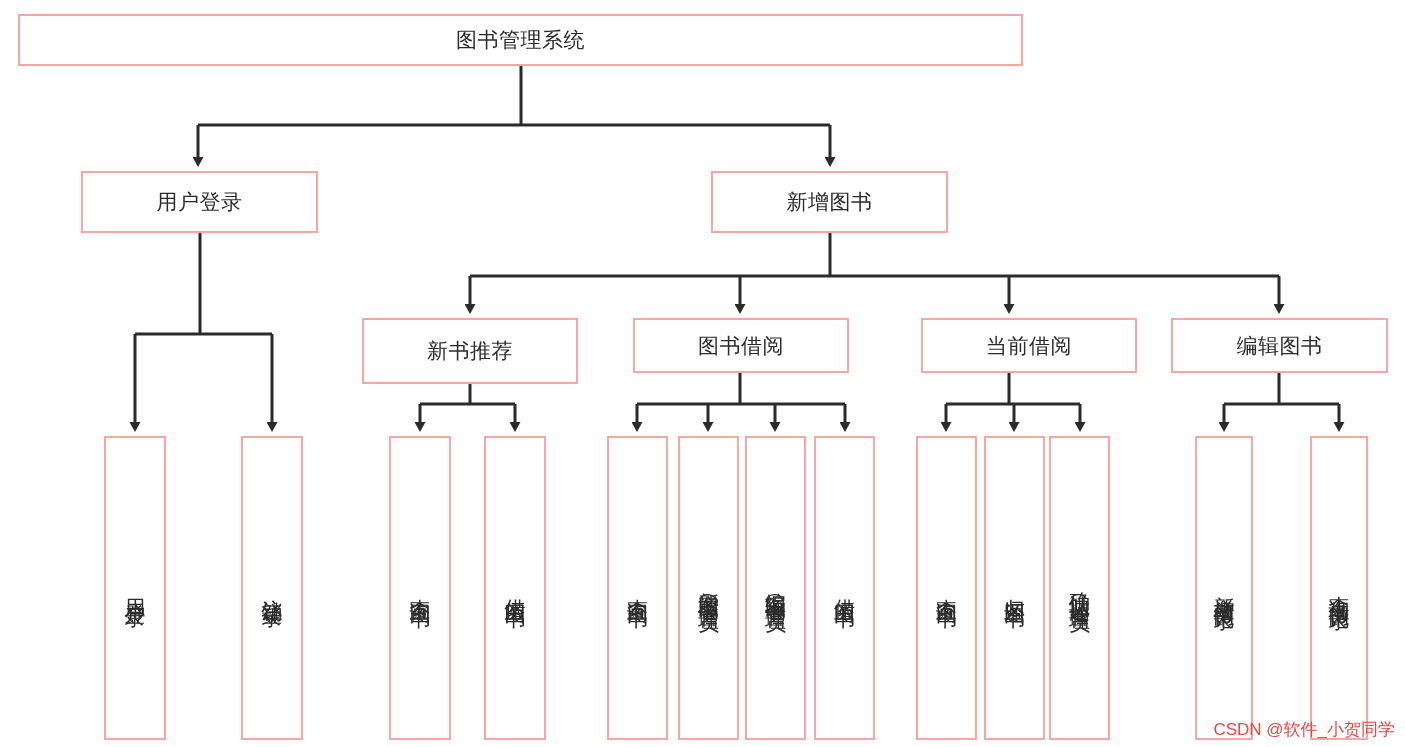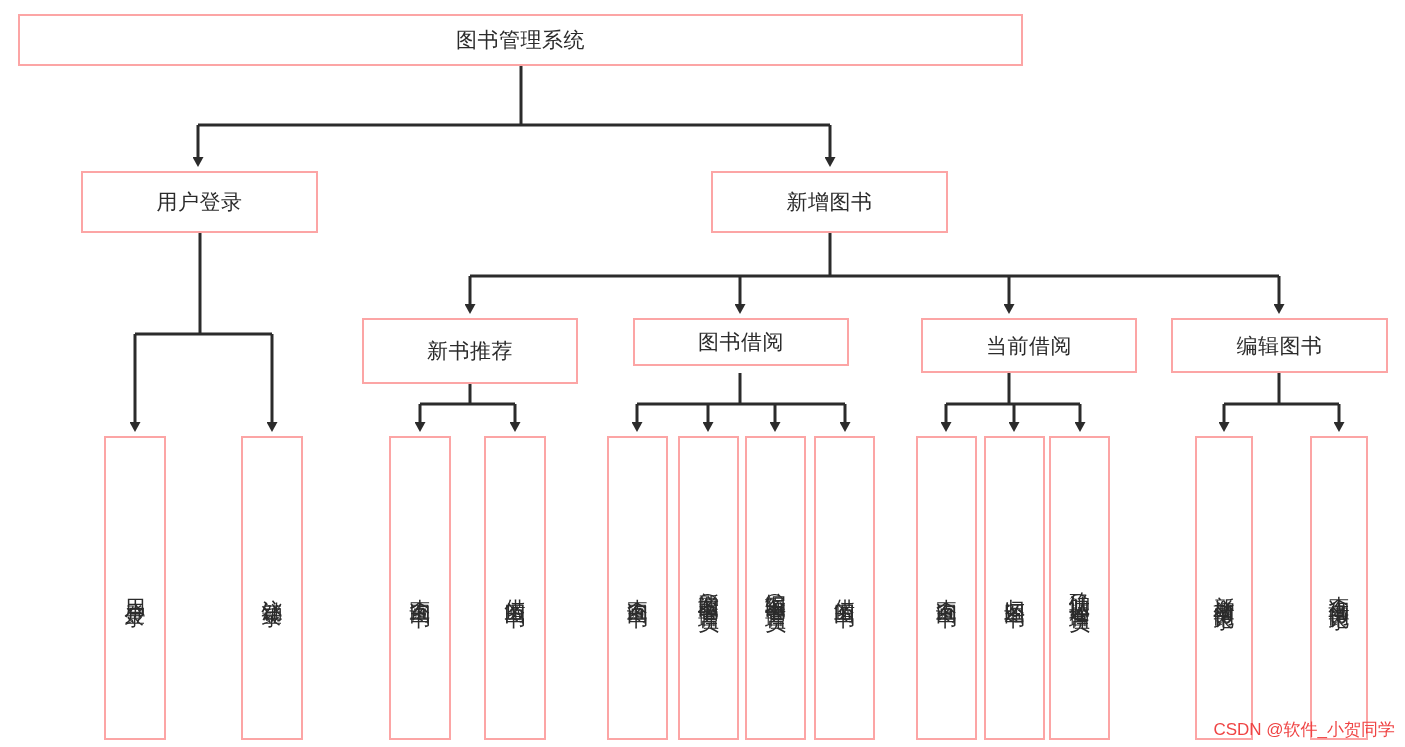--- a/index.html
+++ b/index.html
@@ -127,21 +127,21 @@
   <div class="node-box" style="left:81px; top:171px; width:237px; height:62px;">
     <span class="node-label-h">用户登录</span>
   </div>
   <div class="node-box" style="left:711px; top:171px; width:237px; height:62px;">
     <span class="node-label-h">新增图书</span>
   </div>
 
   <div class="node-box" style="left:362px; top:318px; width:216px; height:66px;">
     <span class="node-label-h">新书推荐</span>
   </div>
-  <div class="node-box" style="left:633px; top:318px; width:216px; height:48px;">
+  <div class="node-box" style="left:633px; top:318px; width:216px; height:55px;">
     <span class="node-label-h">图书借阅</span>
   </div>
   <div class="node-box" style="left:901px; top:318px; width:216px; height:55px;margin-left:20px;">
     <span class="node-label-h">当前借阅</span>
   </div>
   <div class="node-box" style="left:1171px; top:318px; width:217px; height:55px;">
     <span class="node-label-h">编辑图书</span>
   </div>
 
   <div class="node-box" style="left:104px; top:436px; width:62px; height:304px;">

